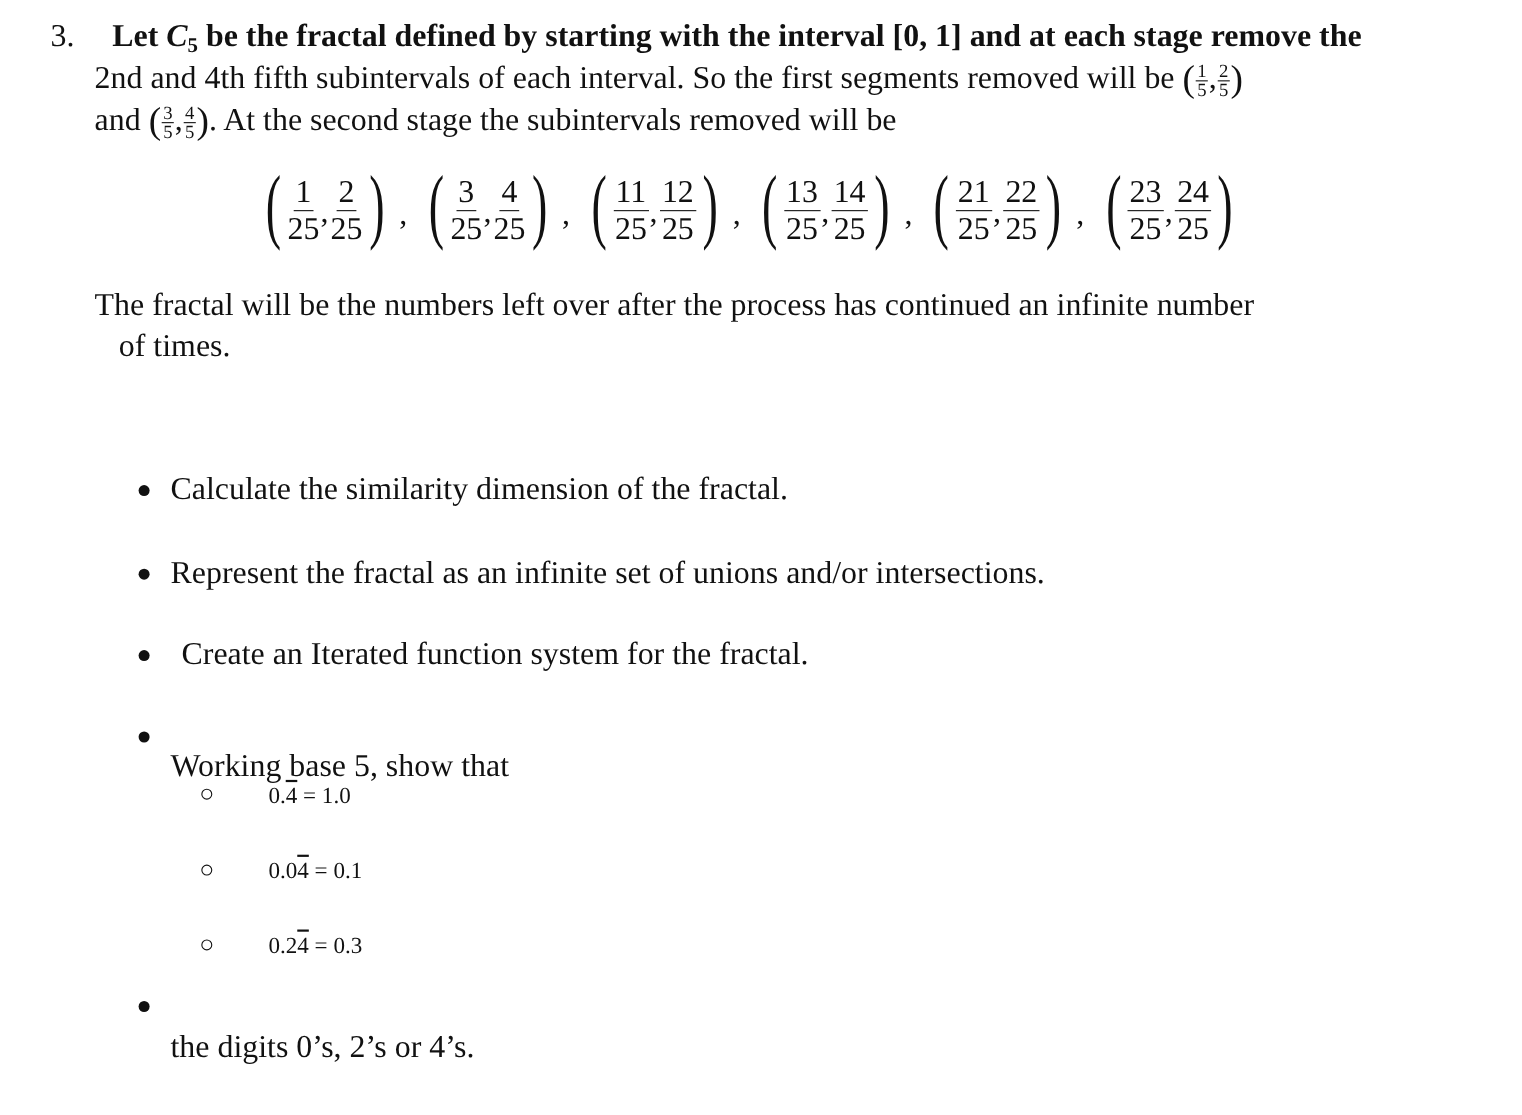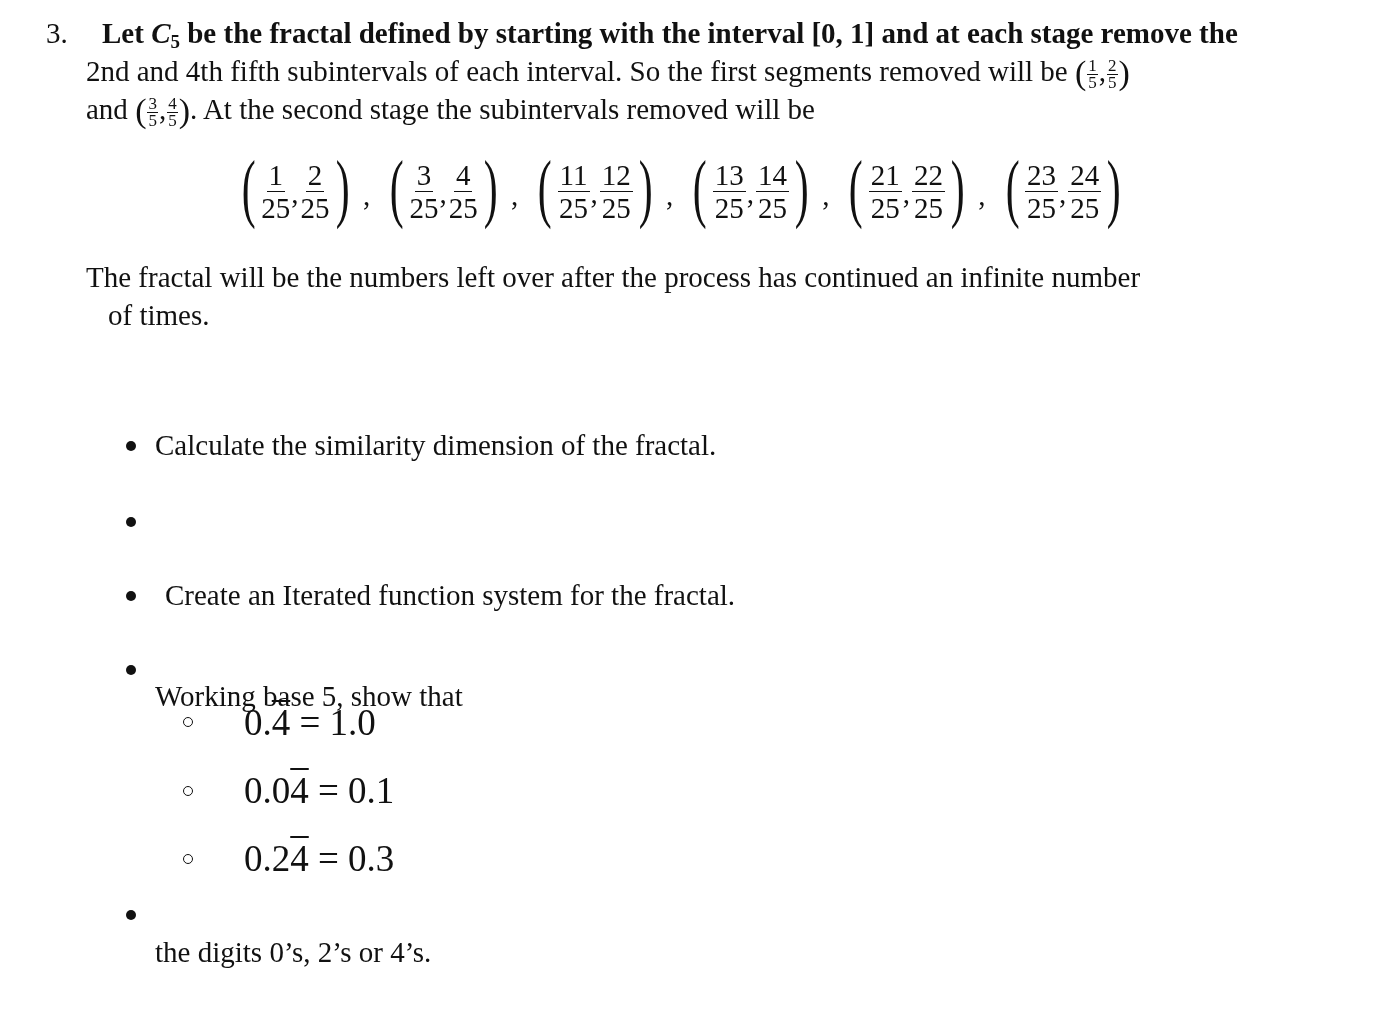--- a/index.html
+++ b/index.html
@@ -29,21 +29,21 @@
   .bigparen { font-size: 76px; line-height: 76px; font-weight: 100; transform: scaleX(0.55);
     display: inline-block; margin-top: -8px; }
   .dfrac { display: inline-flex; flex-direction: column; align-items: center; font-size: 29px; line-height: 32px; }
   .dfrac .n { border-bottom: 1.5px solid #111; padding: 0 2px; }
   .dcomma { font-size: 29px; align-self: center; margin: 0 2px 0 1px; transform: translateY(2px); }
   .sep { font-size: 29px; margin: 0 14px 0 8px; transform: translateY(4px); }
   
   .bullet { position: absolute; width: 10px; height: 10px; border-radius: 50%; background: #111; }
   .circ { position: absolute; width: 8px; height: 8px; border-radius: 50%; border: 1.5px solid #111; }
   .ov { text-decoration: overline; text-decoration-thickness: 1.5px; }
-  .math { font-family: "Liberation Serif", serif; font-size: 37px; }
+  .math { font-family: "Liberation Serif", serif; font-size: 21px; }
 </style>
 </head>
 <body>
 
 <div class="page">
 
   <div class="num">3.</div>
 
   <div class="line" style="left:102px; top:14px;font-weight:bold;">
     <span>Let </span><span class="it">C</span><sub>5</sub><span> be the fractal defined by starting with the interval [0, 1] and at each stage remove the</span>
@@ -157,20 +157,21 @@
     </div>
   </div>
 
   <div class="line" style="left:86px; top:258px;">The fractal will be the numbers left over after the process has continued an infinite number</div>
   <div class="line" style="left:86px; top:296px;margin-left:22px;">of times.</div>
 
   <span class="bullet" style="left:126px; top:441px;"></span>
   <div class="line" style="left:155px; top:426px;">Calculate the similarity dimension of the fractal.</div>
 
   <span class="bullet" style="left:126px; top:517px;"></span>
+  <div class="line" style="left:155px; top:502px;">Represent the fractal as an infinite set of unions and/or intersections.</div>
 
   <span class="bullet" style="left:126px; top:591px;"></span>
   <div class="line" style="left:155px; top:576px;margin-left:10px;">Create an Iterated function system for the fractal.</div>
 
   <span class="bullet" style="left:126px; top:665px;"></span>
   <div class="line" style="left:155px; top:650px;margin-top:27px;">Working base 5, show that</div>
 
   <span class="circ" style="left:183px; top:717px;"></span>
   <div class="line math" style="left:244px; top:704px;">
     <span>0.</span><span class="ov">4</span><span> = 1.0</span>

